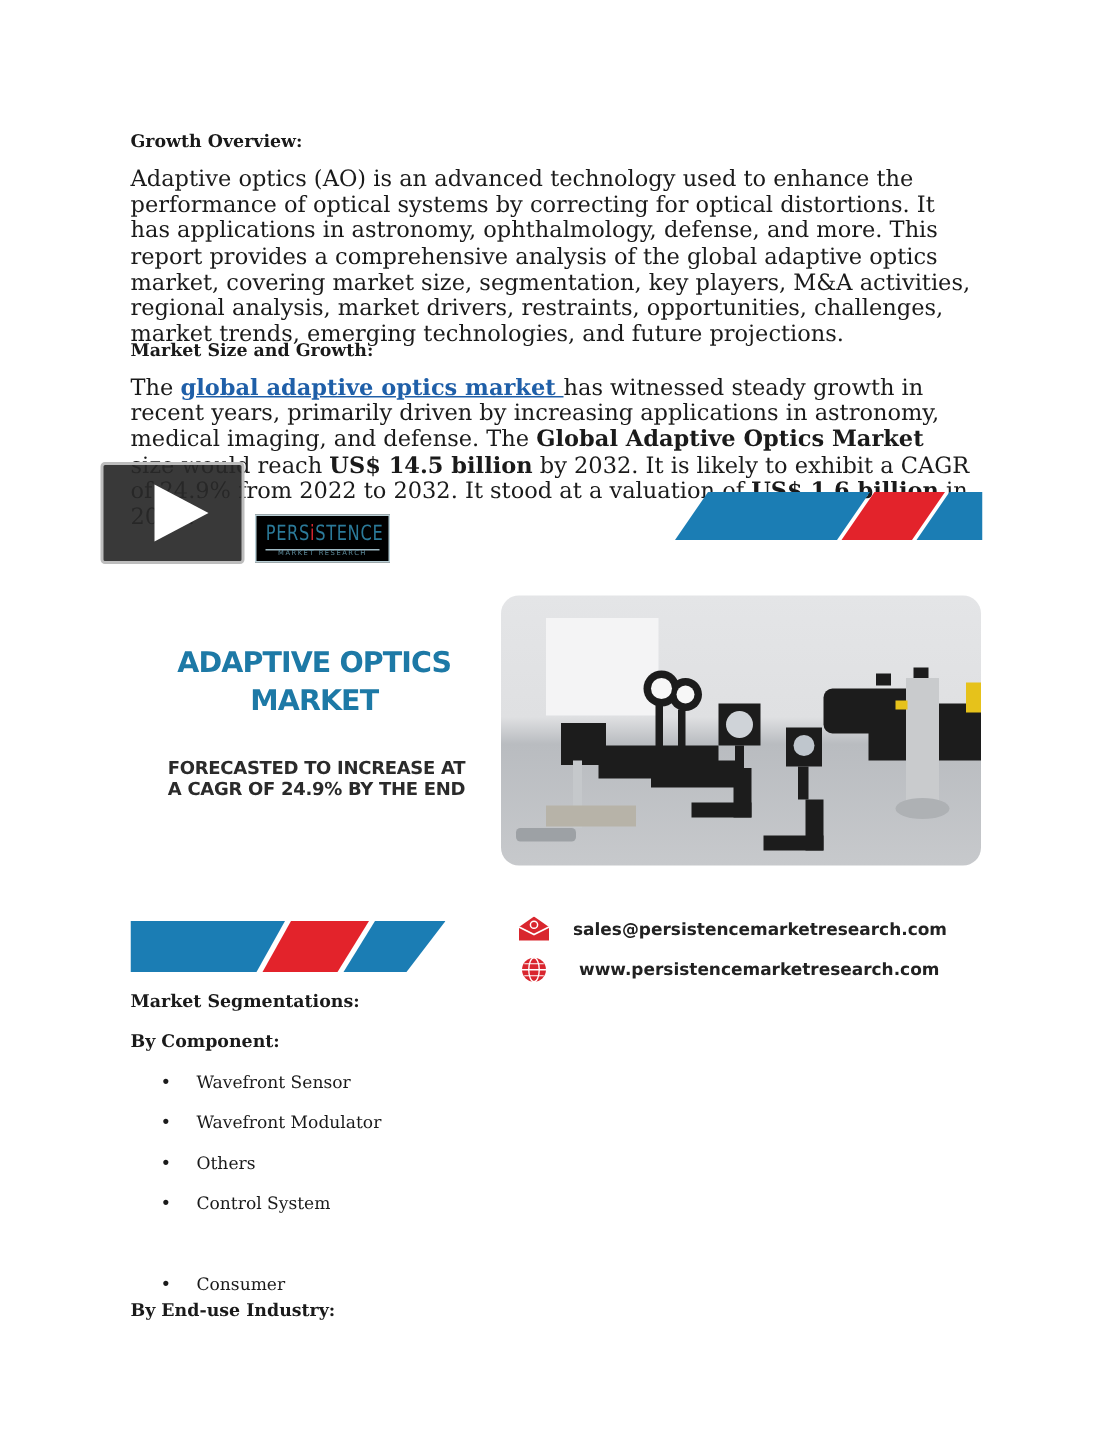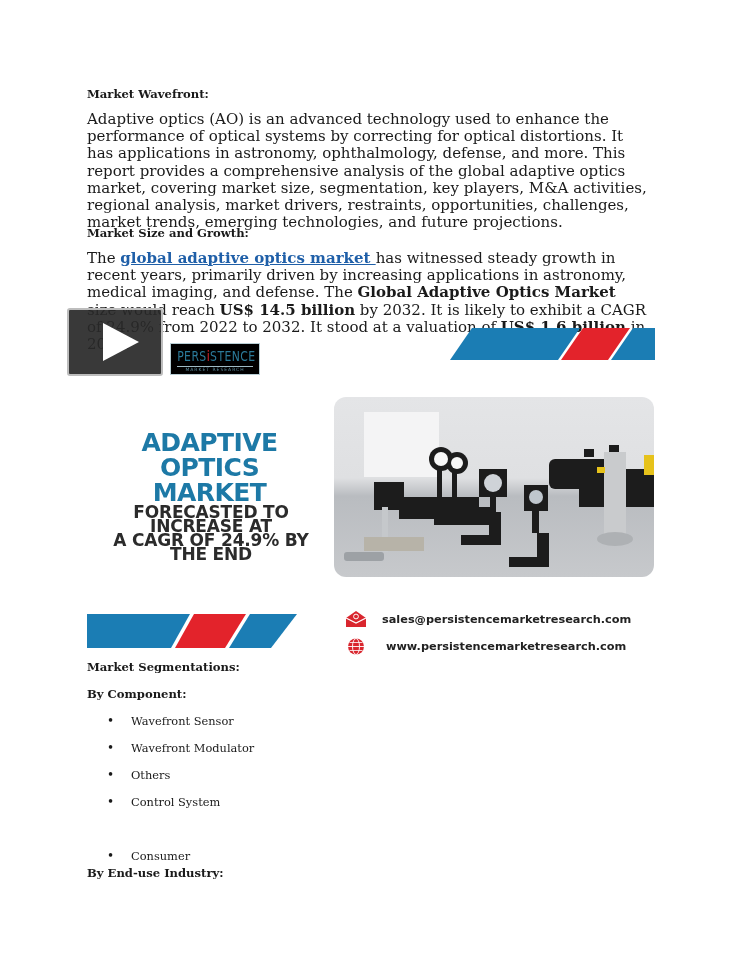--- a/index.html
+++ b/index.html
@@ -20,26 +20,26 @@
     .logo {
       position: absolute; left: 83px; top: 18px; width: 90px; height: 32px;
       border: 1px solid #b9cfd6; background: #000000; text-align: center; box-sizing: border-box;
     }
     .logo-main { font-family: "DejaVu Sans Condensed", "DejaVu Sans", sans-serif; color: #2b7a99; font-size: 14px; letter-spacing: 0.5px; line-height: 18px; margin-top: 3px; transform: scaleX(0.86); }
     .logo-main .i-red { color: #d8262f; }
     .logo-sub { font-family: "DejaVu Sans", sans-serif; font-size: 4.5px; color: #5d8a9a; letter-spacing: 1px; border-top: 1px solid #9fbac4; margin: 1px 6px 0; line-height: 6px; }
     .info-title {
       position: absolute; left: 10px; top: 105px; width: 225px; text-align: center;
       font-family: "DejaVu Sans", "Liberation Sans", sans-serif; font-weight: bold; color: #1d79a6;
-      font-size: 25px; line-height: 25px; letter-spacing: -0.6px;
+      font-size: 19px; line-height: 25px; letter-spacing: -0.6px;
     }
     .info-sub {
       position: absolute; left: 18px; top: 180px; width: 212px; text-align: center;
       font-family: "DejaVu Sans", "Liberation Sans", sans-serif; font-weight: bold; color: #2b2b2b;
-      font-size: 17px; line-height: 14px; letter-spacing: -0.2px;
+      font-size: 12px; line-height: 14px; letter-spacing: -0.2px;
     }
     .photo {
       position: absolute; left: 247px; top: 72px; width: 320px; height: 180px; border-radius: 12px;
       overflow: hidden;
       background: linear-gradient(180deg, #e4e5e7 0%, #dfe0e2 45%, #b9bcc0 55%, #c7c9cc 100%);
     }
     .contact { position: absolute; left: 258px; font-family: "DejaVu Sans", "Liberation Sans", sans-serif; font-weight: bold; font-size: 11.3px; color: #222; display: flex; align-items: center; margin-top: 20px; }
     .contact .ico { width: 22px; height: 17px; margin-right: 15px; display: inline-block; }
     
     .play-btn {
@@ -52,21 +52,21 @@
     }
     ul.bullets { position: absolute; left: 87px; margin: 0; padding: 0; list-style: none; font-size: 11.4px; }
     ul.bullets li { position: relative; padding-left: 44px; height: 27px; line-height: 17px; }
     ul.bullets li::before { content: "•"; position: absolute; left: 20px; top: 0; font-size: 12px; }
   </style>
 </head>
 <body>
 
 <div class="page">
 
-  <div class="heading" style="top:87px;">Market Wavefront:</div>
+  <div class="heading" style="top:87px;">Growth Overview:</div>
   <div class="text-block" style="top:111px;">Adaptive optics (AO) is an advanced technology used to enhance the performance of optical systems by correcting for optical distortions. It has applications in astronomy, ophthalmology, defense, and more. This report provides a comprehensive analysis of the global adaptive optics market, covering market size, segmentation, key players, M&amp;A activities, regional analysis, market drivers, restraints, opportunities, challenges, market trends, emerging technologies, and future projections.</div>
 
   <div class="heading" style="top:226px;">Market Size and Growth:</div>
   <div class="text-block" style="top:250px;"><span>The </span><a class="link">global adaptive optics market </a><span>has witnessed steady growth in recent years, primarily driven by increasing applications in astronomy, medical imaging, and defense. The </span><span class="bold">Global Adaptive Optics Market</span><span> size would reach </span><span class="bold">US$ 14.5 billion</span><span> by 2032. It is likely to exhibit a CAGR of 24.9% from 2022 to 2032. It stood at a valuation of </span><span class="bold">US$ 1.6 billion</span><span> in 2022.</span></div>
 
   <div class="infographic">
     <svg class="stripe-top" viewBox="0 0 205 32" preserveAspectRatio="none">
       <polygon points="22,0 130,0 108,32 0,32" fill="#1b7db4"></polygon>
       <polygon points="133,0 180,0 158,32 111,32" fill="#e3232b"></polygon>
       <polygon points="183,0 205,0 205,32 161,32" fill="#1b7db4"></polygon>

